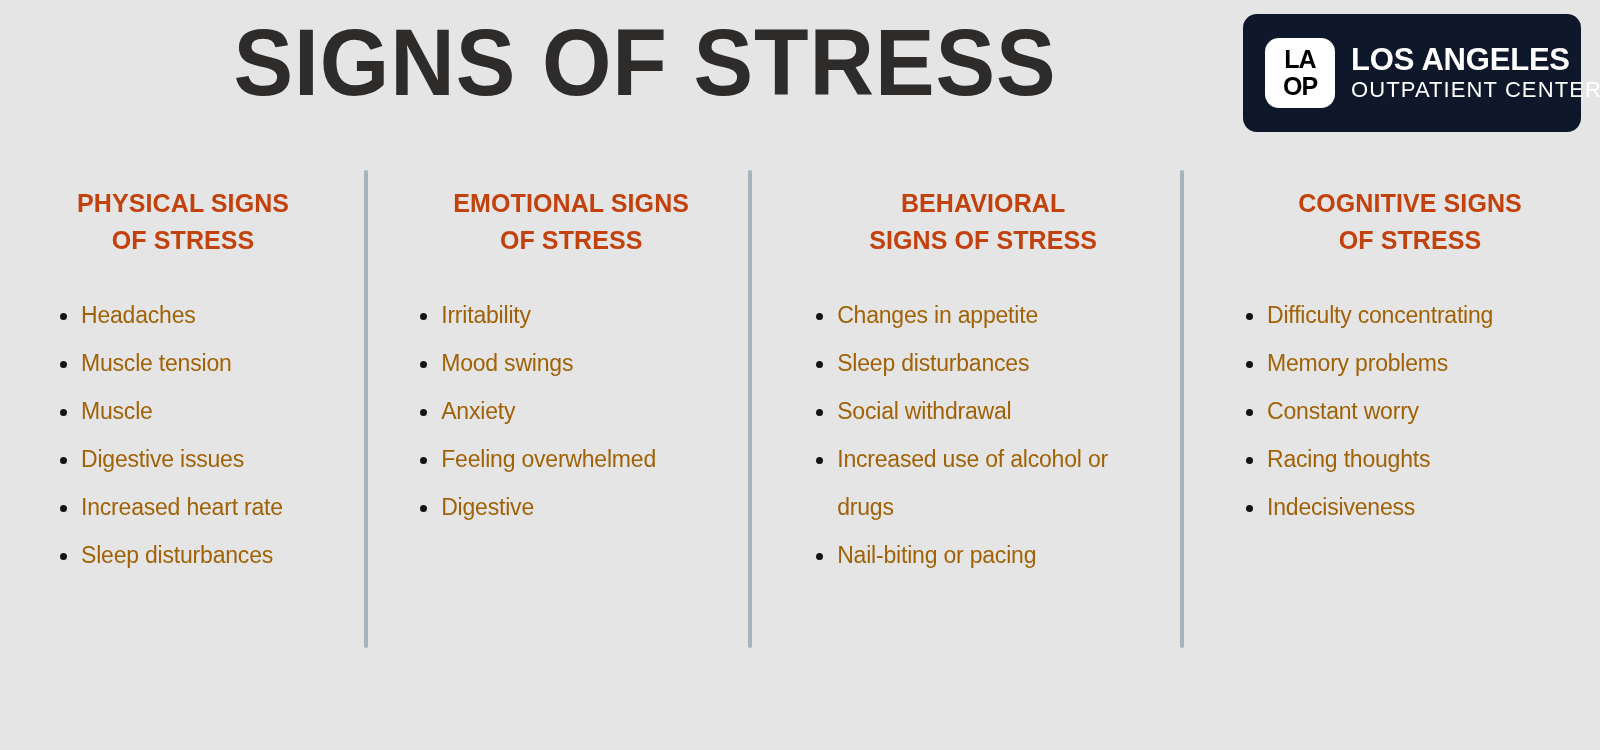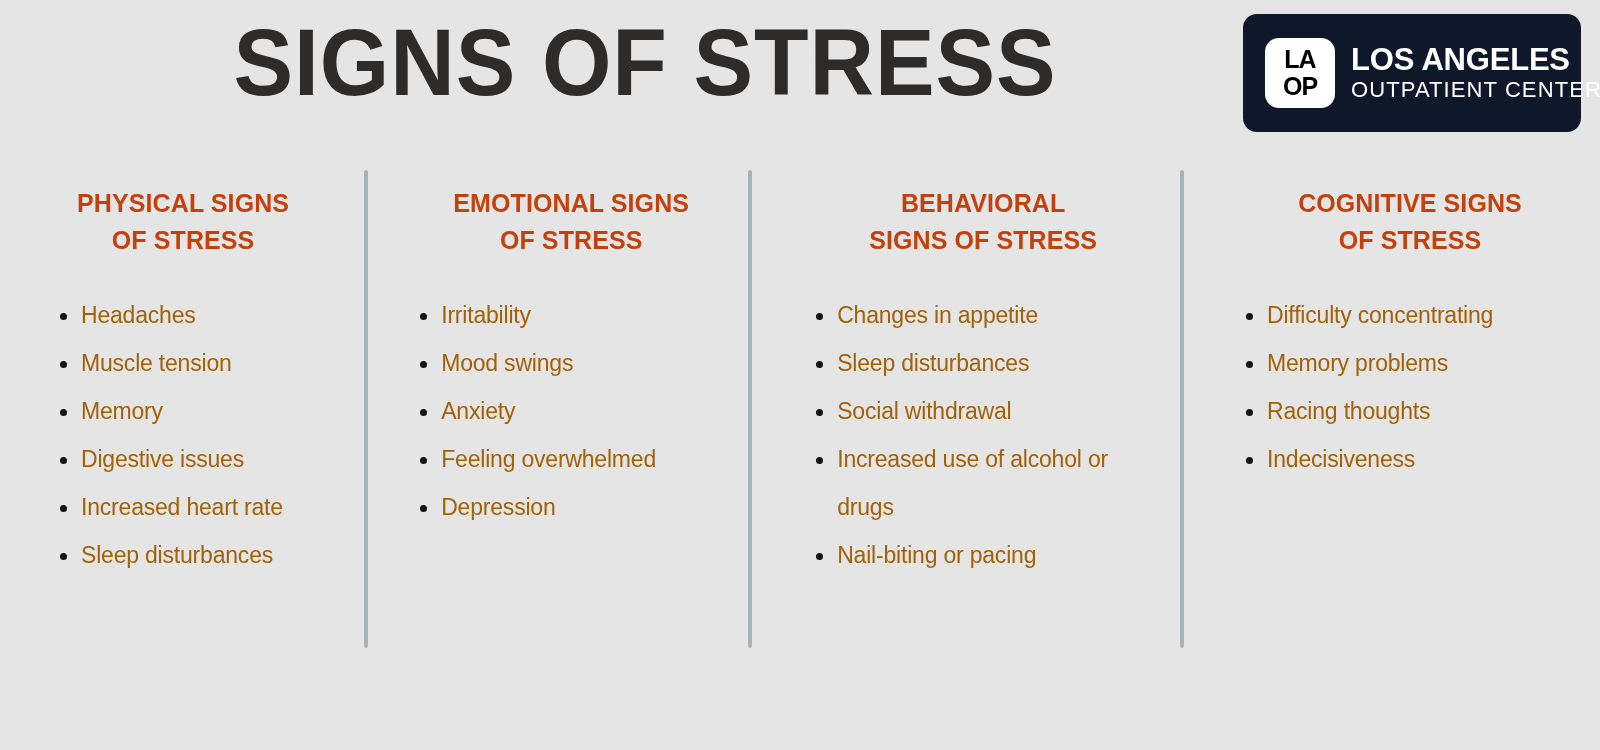--- a/index.html
+++ b/index.html
@@ -198,39 +198,39 @@
 <div class="columns">
 
   <div class="column col-1">
     <div class="col-heading">
       <span class="hl">PHYSICAL SIGNS</span>
       <span class="hl">OF STRESS</span>
     </div>
     <ul class="bullet-list">
       <li class="bullet-item">Headaches</li>
       <li class="bullet-item">Muscle tension</li>
-      <li class="bullet-item">Memory</li>
+      <li class="bullet-item">Muscle</li>
       <li class="bullet-item">Digestive issues</li>
       <li class="bullet-item">Increased heart rate</li>
       <li class="bullet-item">Sleep disturbances</li>
     </ul>
   </div>
 
   <div class="column col-2">
     <div class="divider"></div>
     <div class="col-heading">
       <span class="hl">EMOTIONAL SIGNS</span>
       <span class="hl">OF STRESS</span>
     </div>
     <ul class="bullet-list">
       <li class="bullet-item">Irritability</li>
       <li class="bullet-item">Mood swings</li>
       <li class="bullet-item">Anxiety</li>
       <li class="bullet-item">Feeling overwhelmed</li>
-      <li class="bullet-item">Depression</li>
+      <li class="bullet-item">Digestive</li>
     </ul>
   </div>
 
   <div class="column col-3">
     <div class="divider"></div>
     <div class="col-heading">
       <span class="hl">BEHAVIORAL</span>
       <span class="hl">SIGNS OF STRESS</span>
     </div>
     <ul class="bullet-list">
@@ -244,18 +244,19 @@
 
   <div class="column col-4">
     <div class="divider"></div>
     <div class="col-heading">
       <span class="hl">COGNITIVE SIGNS</span>
       <span class="hl">OF STRESS</span>
     </div>
     <ul class="bullet-list">
       <li class="bullet-item">Difficulty concentrating</li>
       <li class="bullet-item">Memory problems</li>
+      <li class="bullet-item">Constant worry</li>
       <li class="bullet-item">Racing thoughts</li>
       <li class="bullet-item">Indecisiveness</li>
     </ul>
   </div>
 
 </div>
 
 </body></html>

